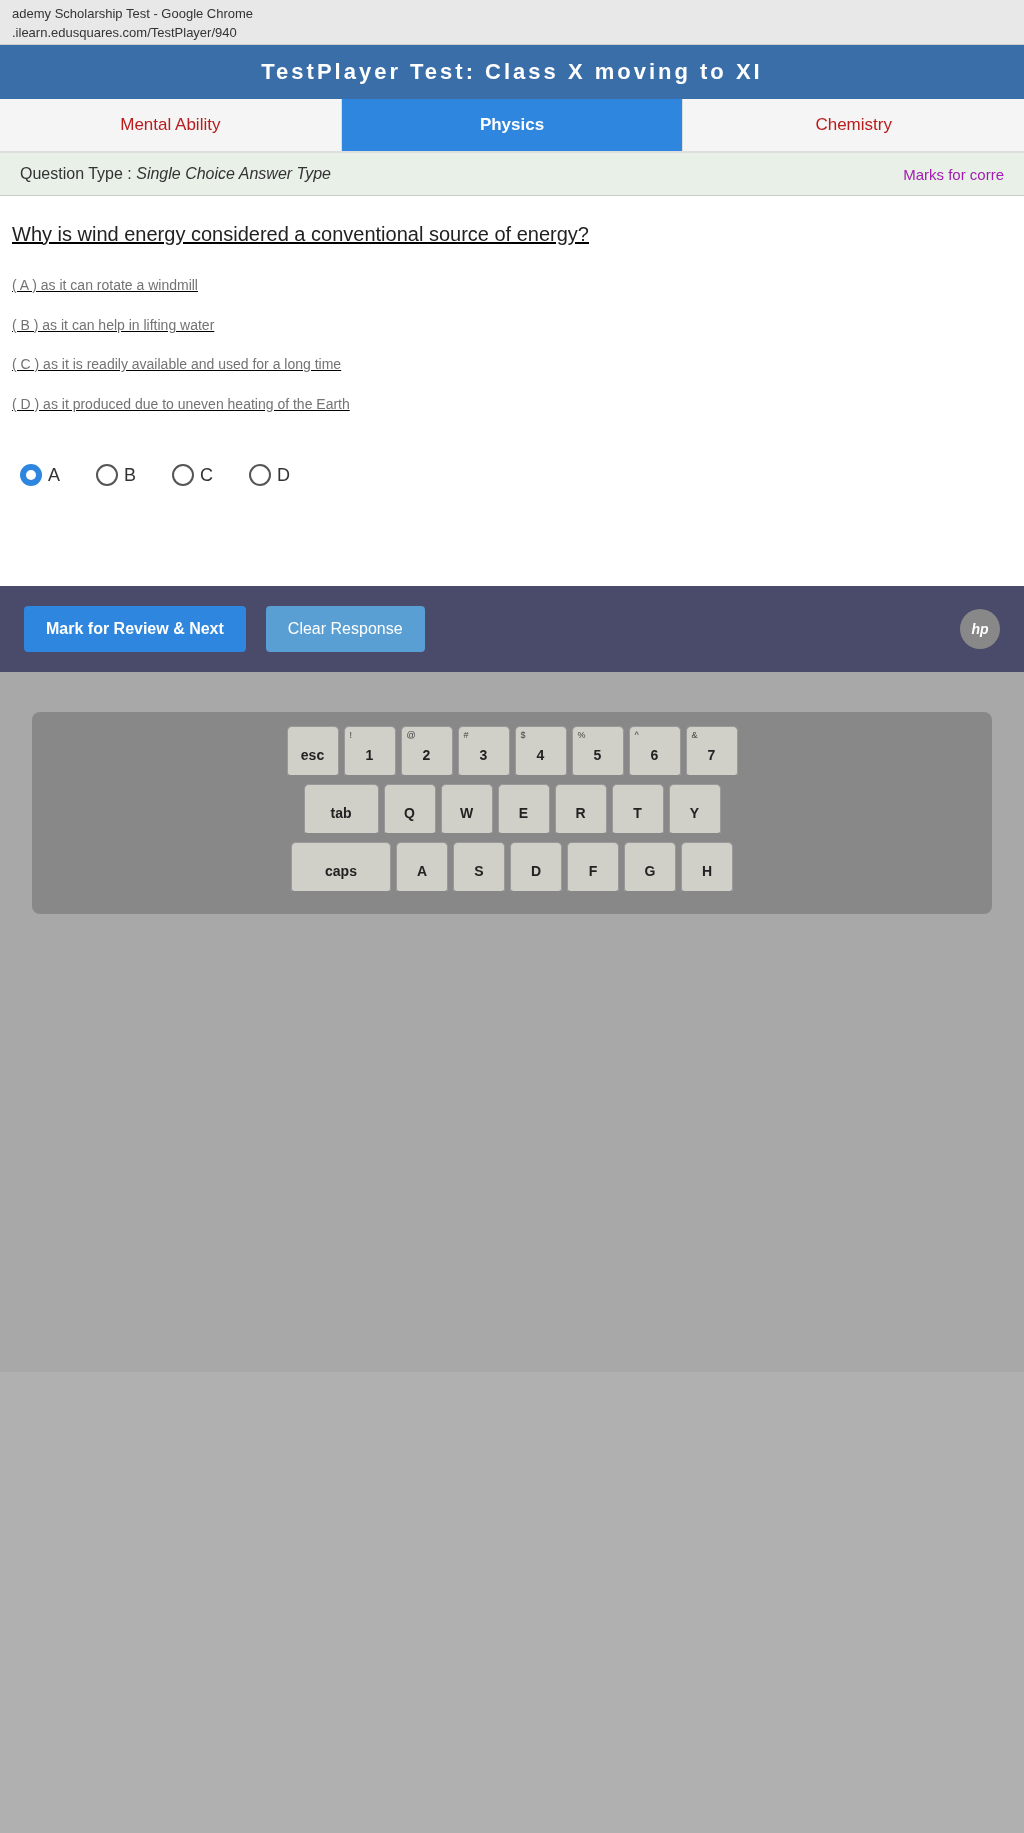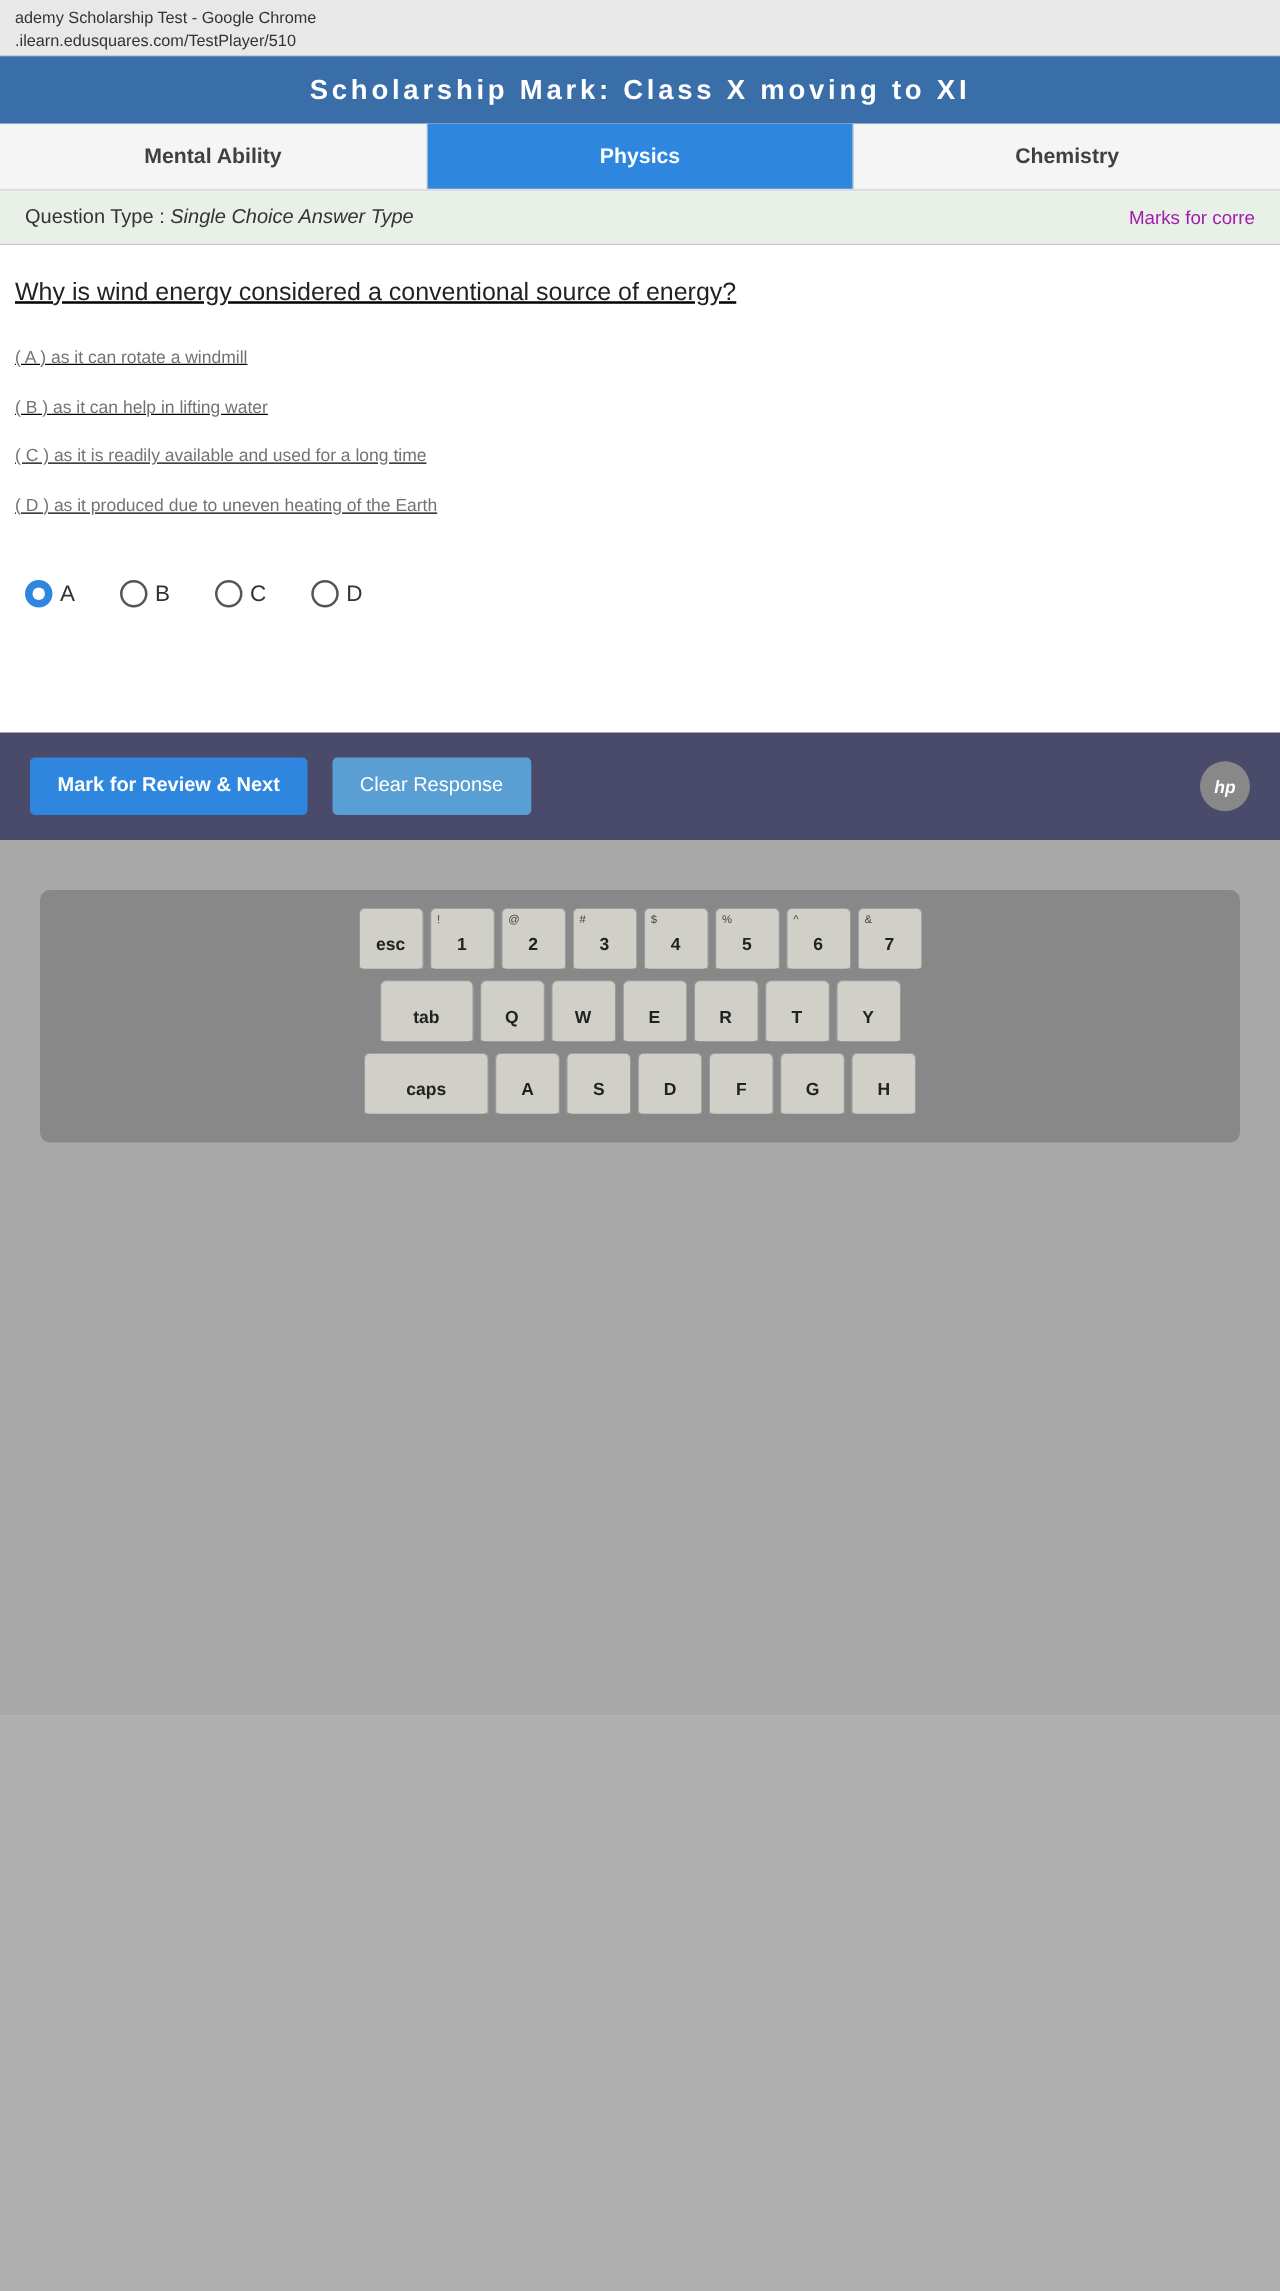--- a/index.html
+++ b/index.html
@@ -50,24 +50,23 @@
     .tabs {
       display: flex;
       background: #f5f5f5;
       border-bottom: 2px solid #ddd;
     }
     .tab {
       flex: 1;
       padding: 16px 10px;
       text-align: center;
       font-size: 17px;
-      color: #404040;
+      color: #b91c1c;
       cursor: pointer;
       border-right: 1px solid #ddd;
-      font-weight: bold;
     }
     .tab:last-child { border-right: none; }
     .tab.active {
       background: #2e86de;
       color: #fff;
       font-weight: bold;
     }
 
     
     .question-section {
@@ -247,27 +246,27 @@
       margin-top: 8px;
     }
     .kb-key.wider { min-width: 100px; }
     .kb-key.tab-key { min-width: 75px; }
   </style>
 </head>
 <body>
 
 <div class="browser-chrome">
   <div class="browser-title">ademy Scholarship Test - Google Chrome</div>
-  <div class="browser-url">.ilearn.edusquares.com/TestPlayer/510</div>
+  <div class="browser-url">.ilearn.edusquares.com/TestPlayer/940</div>
 </div>
 
 <div class="screen-content">
 
   <div class="header">
-    <div class="header-title">Scholarship Mark: Class X moving to XI</div>
+    <div class="header-title">TestPlayer Test: Class X moving to XI</div>
   </div>
 
   <div class="tabs">
     <div class="tab">Mental Ability</div>
     <div class="tab active">Physics</div>
     <div class="tab">Chemistry</div>
   </div>
 
   <div class="question-section">
 

